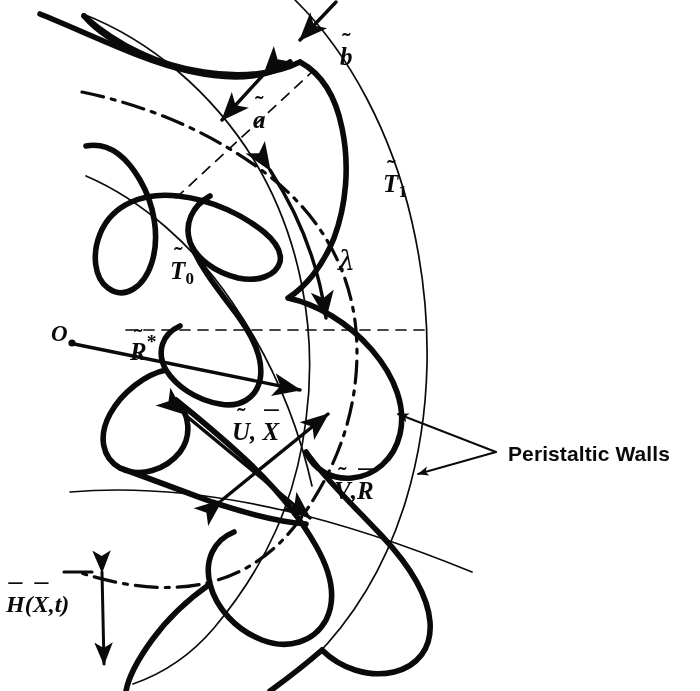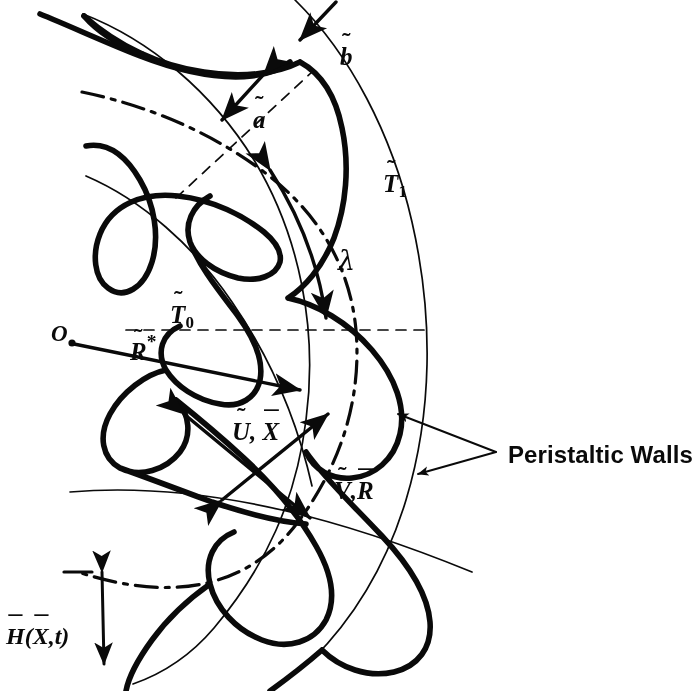--- a/index.html
+++ b/index.html
@@ -77,21 +77,21 @@
     transform: translateX(-46%) scaleX(1.25);
     font-style: normal;
     font-weight: bold;
     font-size: 0.92em;
     line-height: 1;
   }
   #label-peristaltic-walls {
     font-family: "Liberation Sans", sans-serif;
     font-style: normal;
     font-weight: bold;
-    font-size: 24px;
+    font-size: 21px;
     letter-spacing: 0.1px;
   }
   #label-lambda {
     font-family: "DejaVu Serif", serif;
     font-style: italic;
     font-weight: normal;
     font-size: 27px;
   }
   #label-H {
     font-size: 24px;
@@ -234,39 +234,39 @@
   </div>
 
   <div class="lbl" id="label-b-tilde" style="left:340px; top:44px;">
     <span class="acc-tilde">b</span>
   </div>
 
   <div class="lbl" id="label-T1" style="left:383px; top:123px;margin-top:48px;">
     <span class="acc-tilde">T</span><sub>1</sub>
   </div>
 
-  <div class="lbl" id="label-T0" style="left:170px; top:258px;margin-top:44px;">
+  <div class="lbl" id="label-T0" style="left:170px; top:258px;">
     <span class="acc-tilde">T</span><sub>0</sub>
   </div>
 
   <div class="lbl" id="label-lambda" style="left:338px; top:247px;">λ</div>
 
   <div class="lbl" id="label-O" style="left:51px; top:322px; font-size:23px;">O</div>
 
   <div class="lbl" id="label-R-star" style="left:130px; top:335px;">
     <span class="acc-tilde">R</span><span class="star">*</span>
   </div>
 
   <div class="lbl" id="label-U-X" style="left:232px; top:419px;font-style:italic;">
     <span class="acc-tilde">U</span><span>,&nbsp;</span><span class="acc-bar">X</span>
   </div>
 
   <div class="lbl" id="label-V-R" style="left:334px; top:478px;">
     <span class="acc-tilde">V</span><span>,</span><span class="acc-bar">R</span>
   </div>
 
-  <div class="lbl" id="label-H" style="left:6px; top:624px;">
+  <div class="lbl" id="label-H" style="left:6px; top:592px;">
     <span class="acc-bar">H</span><span>(</span><span class="acc-bar">X</span><span>,</span><span>t</span><span>)</span>
   </div>
 
   <div class="lbl" id="label-peristaltic-walls" style="left:508px; top:443px;">Peristaltic Walls</div>
 
 </div>
 
 </body></html>

